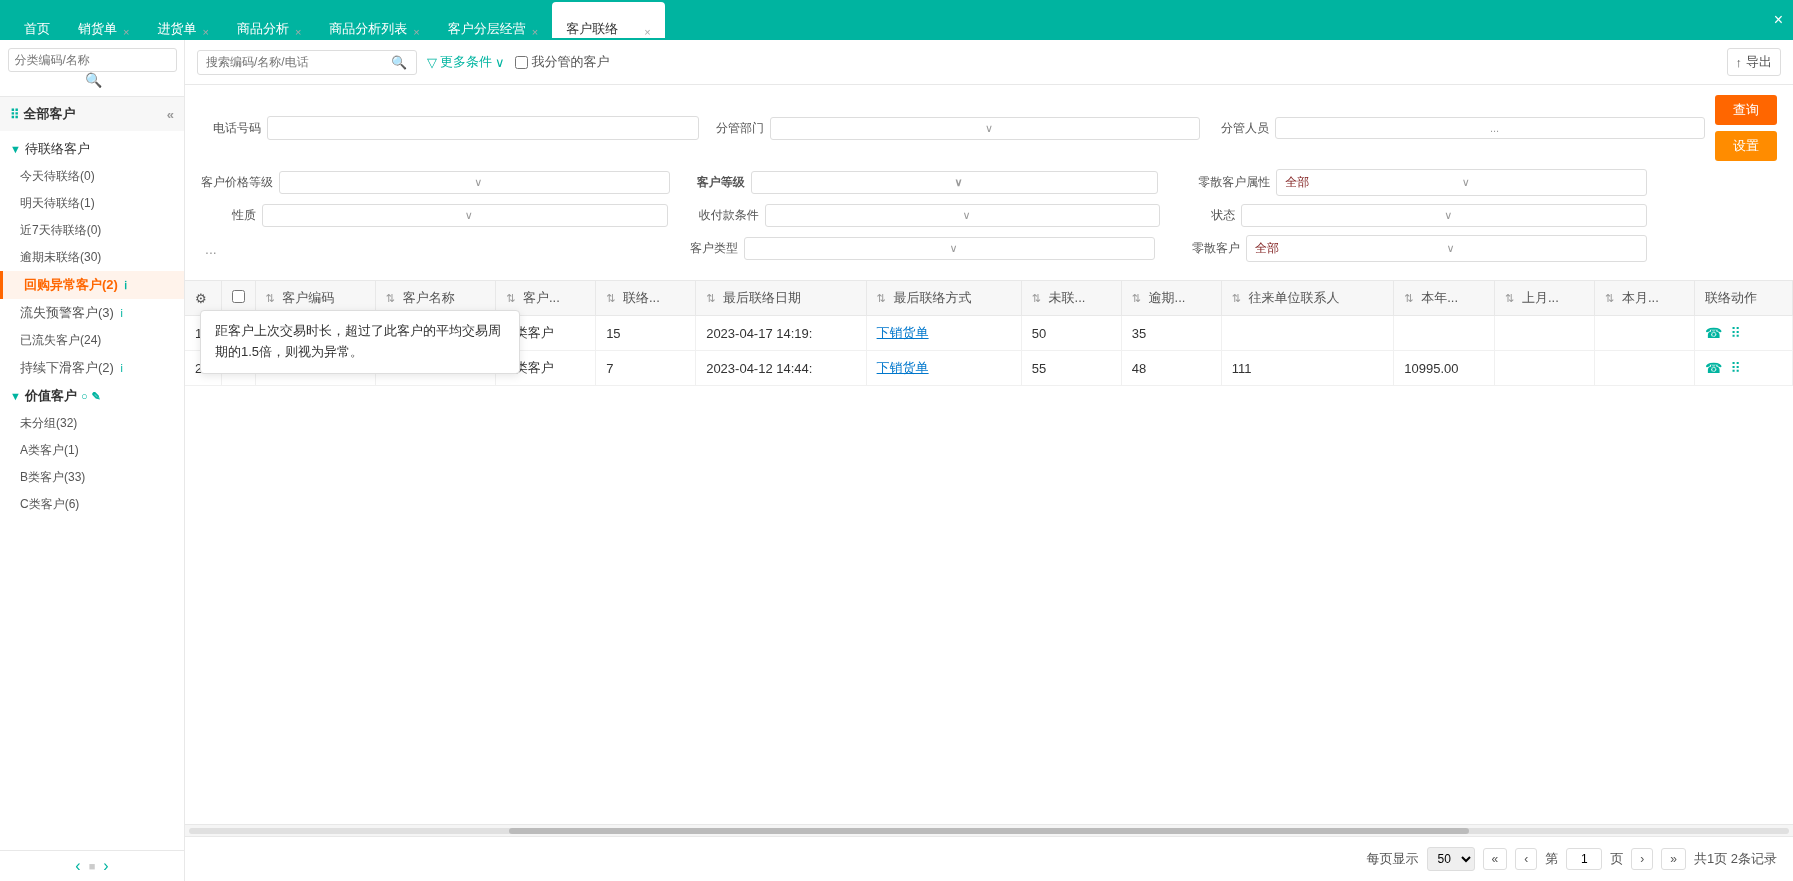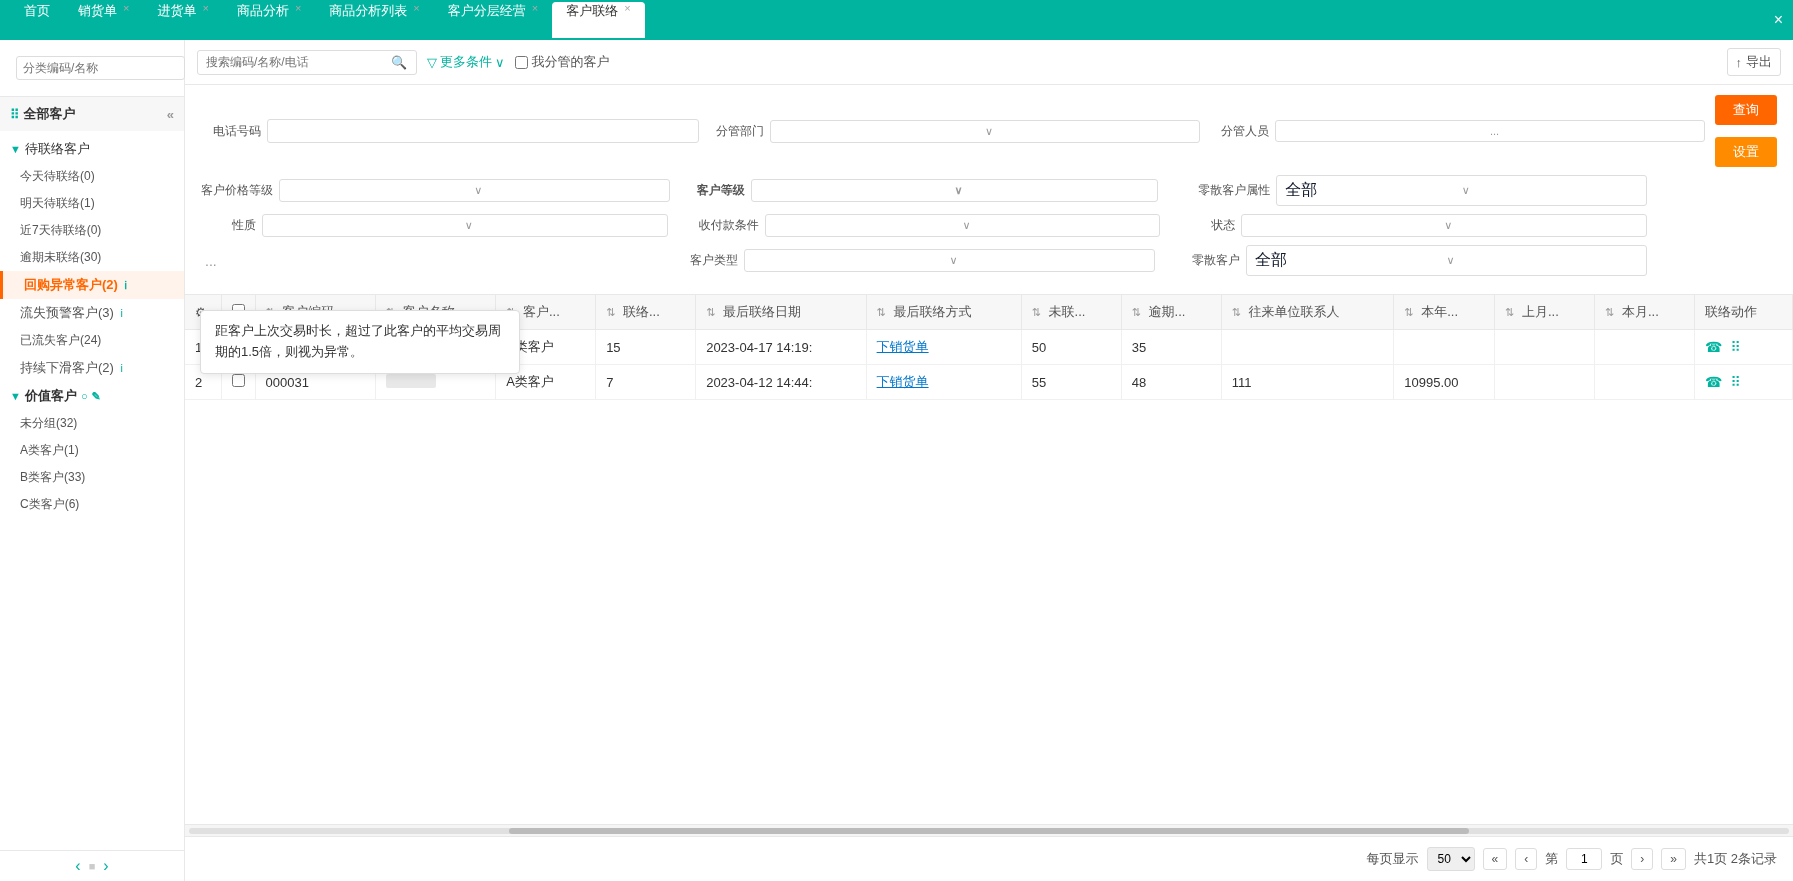--- a/index.html
+++ b/index.html
@@ -6,47 +6,48 @@
     body { background: #f5f5f5; width: 1793px; min-height: 881px; overflow: hidden; }
 
     
     .top-nav {
       display: flex; align-items: center;
       background: #00b4a0;
       height: 40px; padding: 0 10px;
       position: relative;
     }
     .top-nav-item {
-      color: #fff; padding: 0 14px; height: 36px; display: flex; align-items: flex-start;
+      color: #fff; padding: 0 14px; height: 36px; display: flex; align-items: flex-end;
       cursor: pointer; font-size: 13px; white-space: nowrap;
     }
     .top-nav-item.active {
-      background: #fff; color: #333; border-radius: 4px 4px 0 0;
+      background: #fff; color: #333; border-radius: 4px 4px 0 0; gap: 20px;
     }
     .top-nav-item .close-x {
       margin-left: 6px; font-size: 11px; color: #aaa;
     }
     .top-nav-close-all {
       position: absolute; right: 10px; top: 50%; transform: translateY(-50%);
       color: #fff; font-size: 16px; cursor: pointer;
     }
 
     
     .main-layout {
       display: flex; height: calc(881px - 40px);
     }
 
     
     .left-sidebar {
       width: 185px; background: #fff; border-right: 1px solid #e8e8e8;
       display: flex; flex-direction: column; flex-shrink: 0;
     }
     .sidebar-search {
-      display: flex; align-items: center; padding: 16px;
+      display: flex; align-items: center; padding: 8px;
       border-bottom: 1px solid #e8e8e8;
+      flex-direction: column;
     }
     .sidebar-search input {
       flex: 1; border: 1px solid #ddd; border-radius: 3px;
       padding: 4px 6px; font-size: 12px; outline: none;
     }
     .sidebar-search .search-icon {
       margin-left: 4px; color: #00b4a0; cursor: pointer; font-size: 14px;
     }
     .sidebar-section-header {
       display: flex; align-items: center; justify-content: space-between;
@@ -125,32 +126,32 @@
     .filter-field select, .filter-field input[type=text] {
       flex: 1; border: 1px solid #ddd; border-radius: 3px;
       padding: 4px 8px; font-size: 12px; outline: none; color: #333;
       background: #fff;
     }
     .filter-select-wrap {
       flex: 1; border: 1px solid #ddd; border-radius: 3px;
       display: flex; align-items: center; padding: 4px 8px; background: #fff;
       min-width: 120px;
     }
-    .filter-select-wrap span { flex: 1; color: #0f172a; font-size: 16px; }
+    .filter-select-wrap span { flex: 1; color: #7f1d1d; font-size: 12px; }
     .filter-select-wrap .arr { color: #999; font-size: 11px; }
     .query-btn {
       background: #ff6600; color: #fff; border: none; border-radius: 3px;
       padding: 6px 18px; cursor: pointer; font-size: 13px;
     }
     .settings-btn {
       background: #ff8c00; color: #fff; border: none; border-radius: 3px;
       padding: 6px 18px; cursor: pointer; font-size: 13px;
     }
     .btn-col {
-      display: flex; flex-direction: column; gap: 12px;
+      display: flex; flex-direction: column; gap: 6px;
     }
     .more-dots { color: #999; font-size: 14px; cursor: pointer; margin: 0 4px; }
 
     
     .tooltip-popup {
       position: absolute; left: 15px; top: 225px;
       background: #fff; border: 1px solid #ddd; border-radius: 4px;
       padding: 10px 14px; font-size: 12px; color: #333;
       box-shadow: 0 2px 8px rgba(0,0,0,0.1);
       z-index: 100; max-width: 320px; line-height: 1.6;

